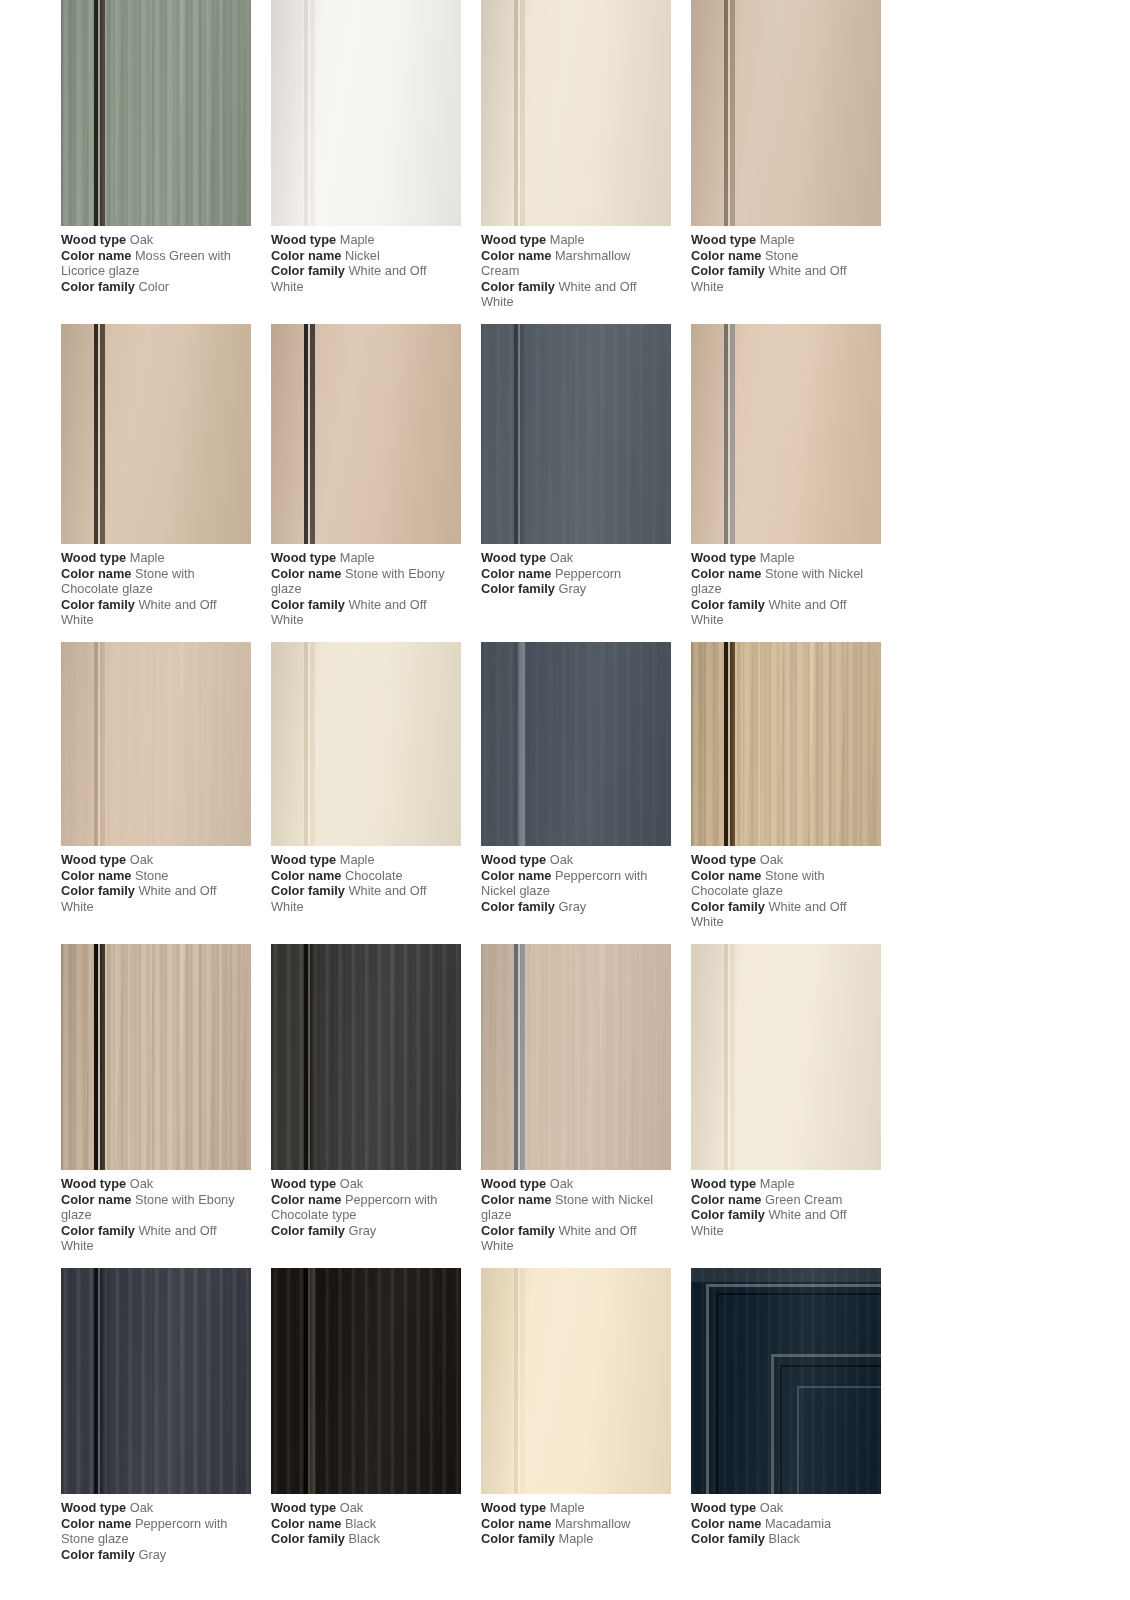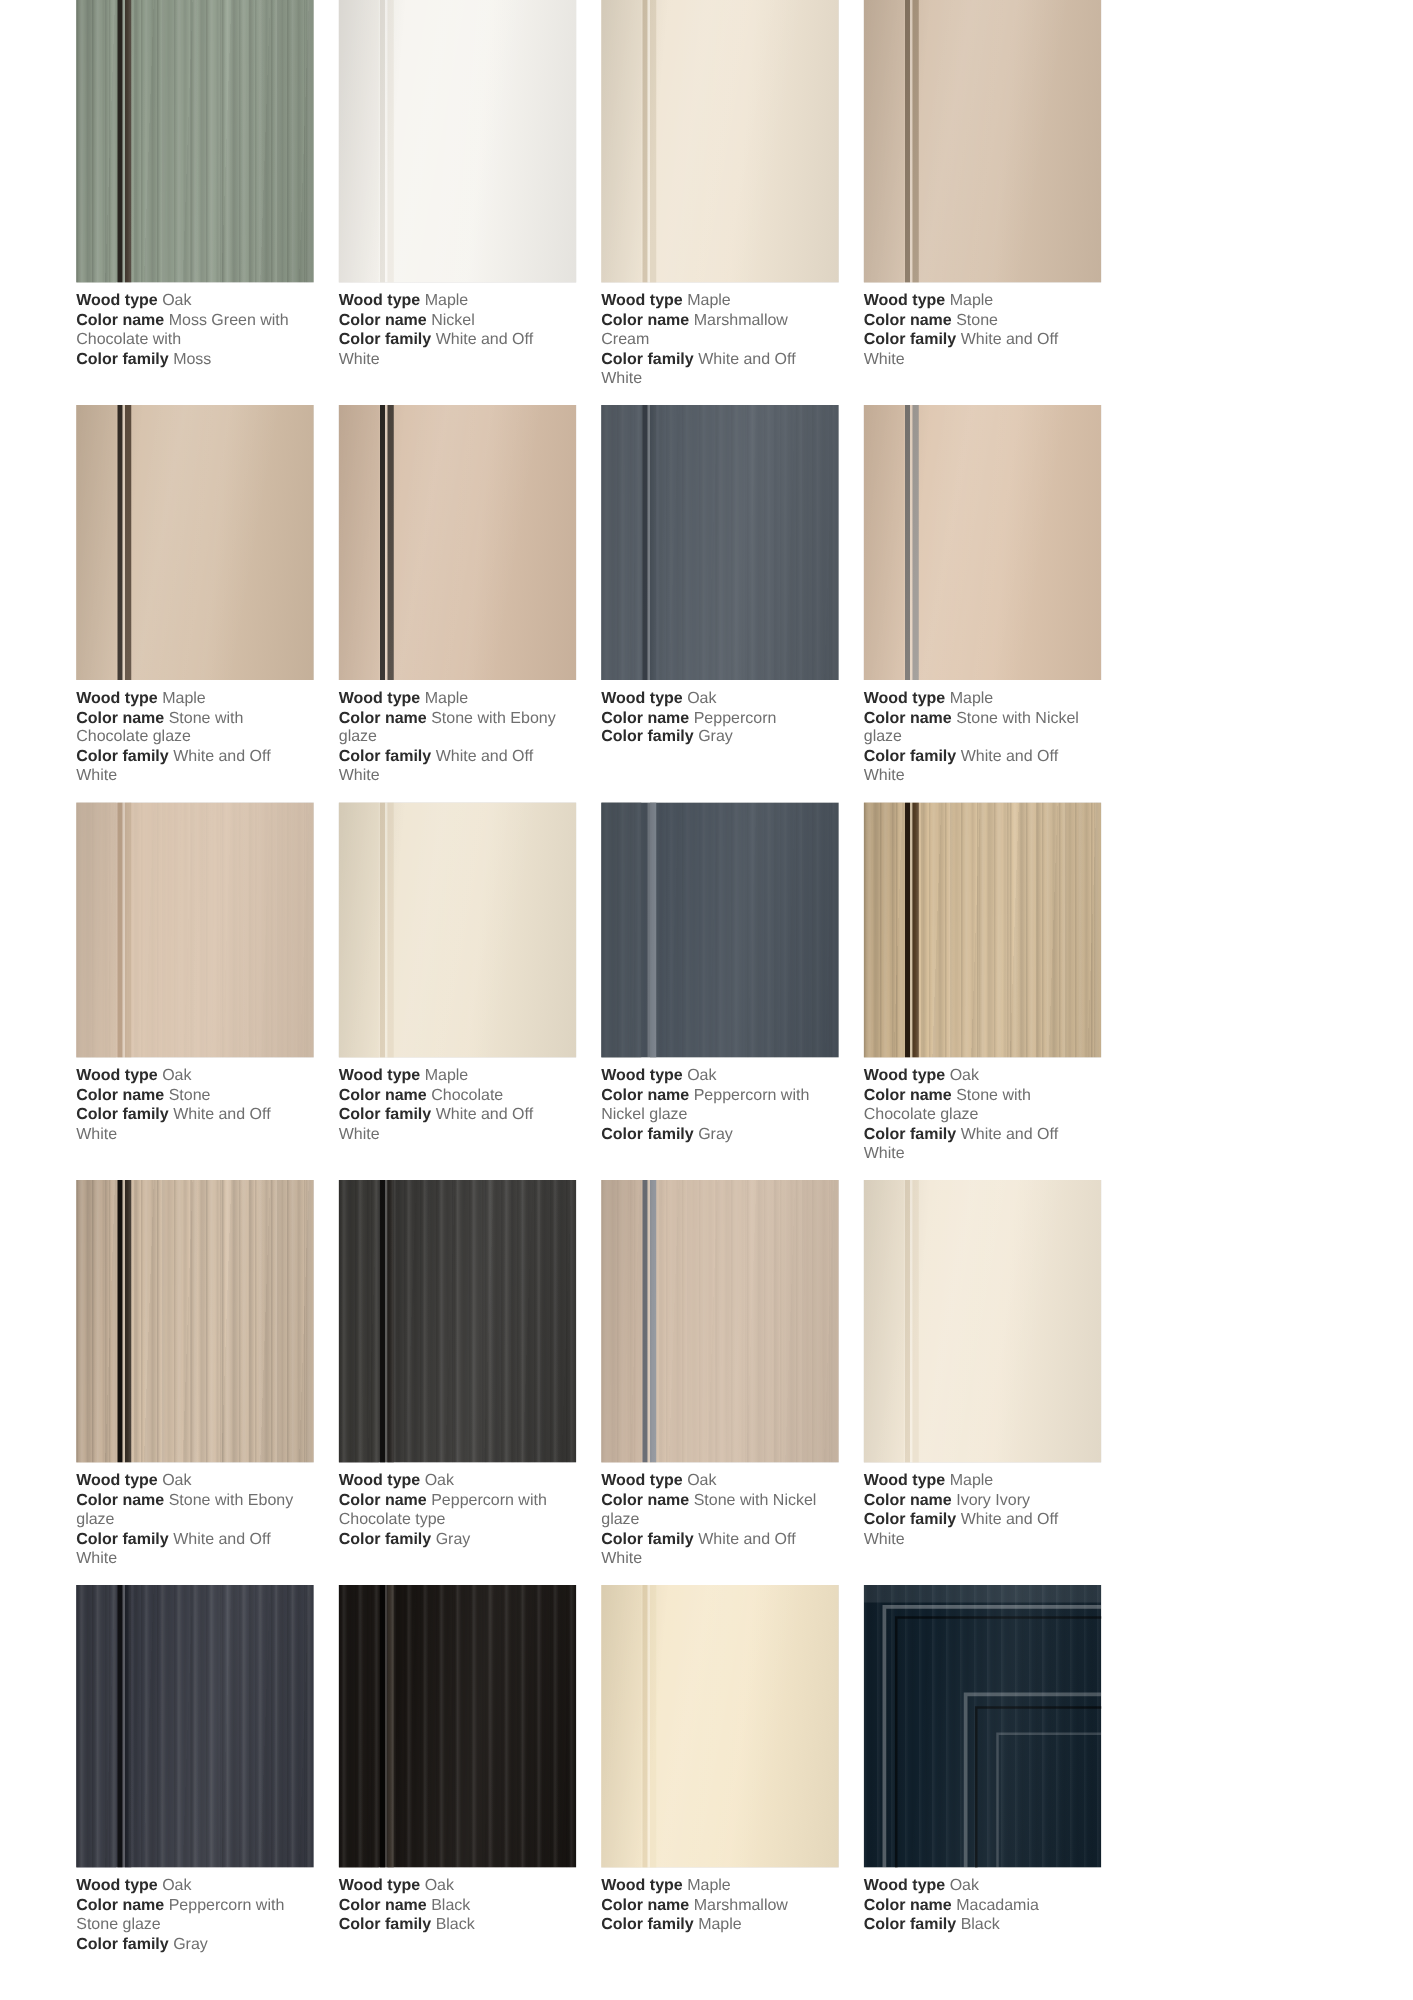--- a/index.html
+++ b/index.html
@@ -192,22 +192,22 @@
             <div class="g1" style="background: rgb(46, 42, 36);"></div>
             <div class="glow"></div>
             <div class="g2" style="background: rgb(74, 64, 54);"></div>
           </div>
           <div class="grain-oak heavy"></div>
           <div class="shade"></div>
         </div>
       </div>
       <div class="caption">
         <span class="line"><span class="k">Wood type</span><span> Oak</span></span>
-        <span class="line"><span class="k">Color name</span><span> Moss Green with Chocolate with</span></span>
-        <span class="line"><span class="k">Color family</span><span> Moss</span></span>
+        <span class="line"><span class="k">Color name</span><span> Moss Green with Licorice glaze</span></span>
+        <span class="line"><span class="k">Color family</span><span> Color</span></span>
       </div>
     </div>
     <div class="swatch-card r1">
       <div class="swatch-image">
         <div class="door">
           <div class="face" style="background: rgb(246, 244, 239);"></div>
           <div class="stile" style="background: rgb(242, 239, 233);"></div>
           <div class="groove">
             <div class="g1" style="background: rgb(226, 222, 214);"></div>
             <div class="glow"></div>
@@ -492,21 +492,21 @@
             <div class="g1" style="background: rgb(222, 208, 184);"></div>
             <div class="glow"></div>
             <div class="g2" style="background: rgb(233, 221, 200);"></div>
           </div>
           <div class="grain-maple"></div>
           <div class="shade"></div>
         </div>
       </div>
       <div class="caption">
         <span class="line"><span class="k">Wood type</span><span> Maple</span></span>
-        <span class="line"><span class="k">Color name</span><span> Ivory Ivory</span></span>
+        <span class="line"><span class="k">Color name</span><span> Green Cream</span></span>
         <span class="line"><span class="k">Color family</span><span> White and Off White</span></span>
       </div>
     </div>
     <div class="swatch-card r5">
       <div class="swatch-image">
         <div class="door">
           <div class="face" style="background: rgb(58, 61, 71);"></div>
           <div class="stile" style="background: rgb(63, 66, 76);"></div>
           <div class="groove">
             <div class="g1" style="background: rgb(18, 19, 23);"></div>

